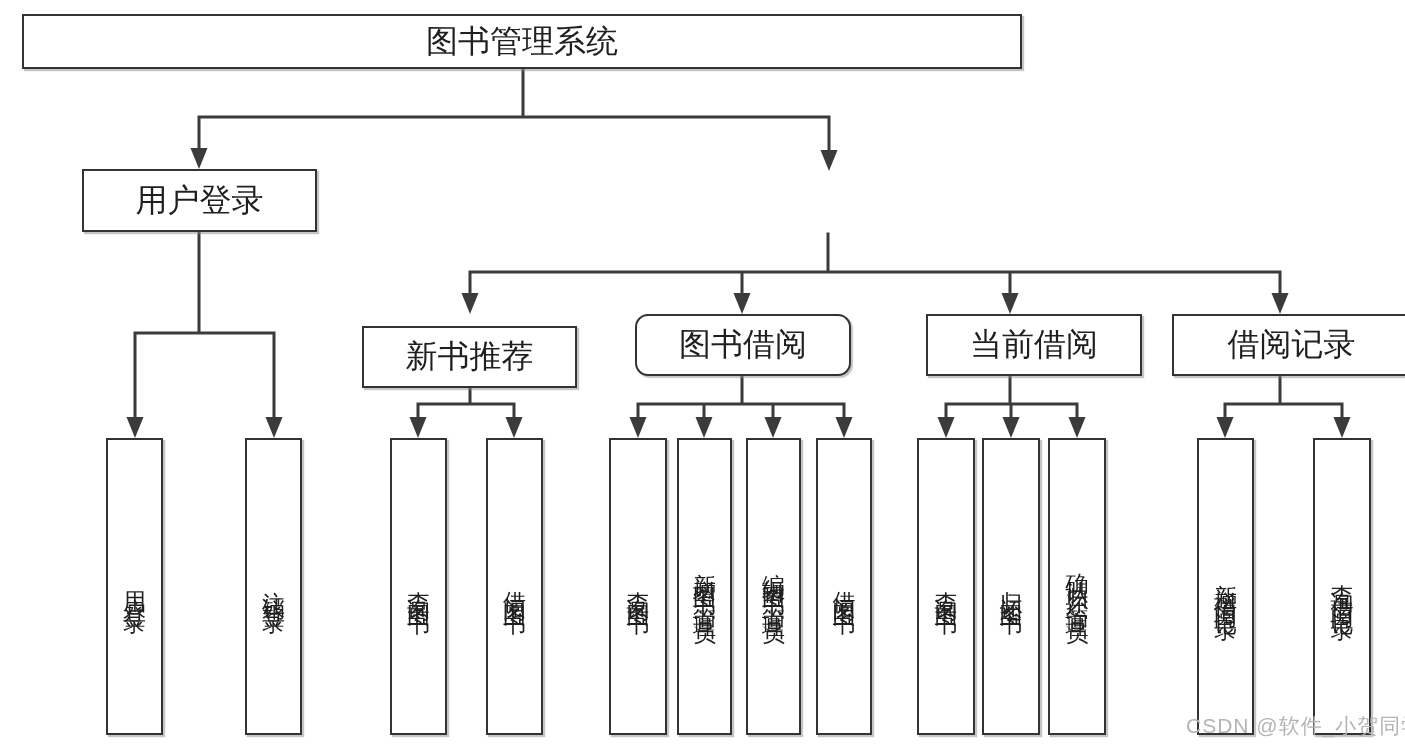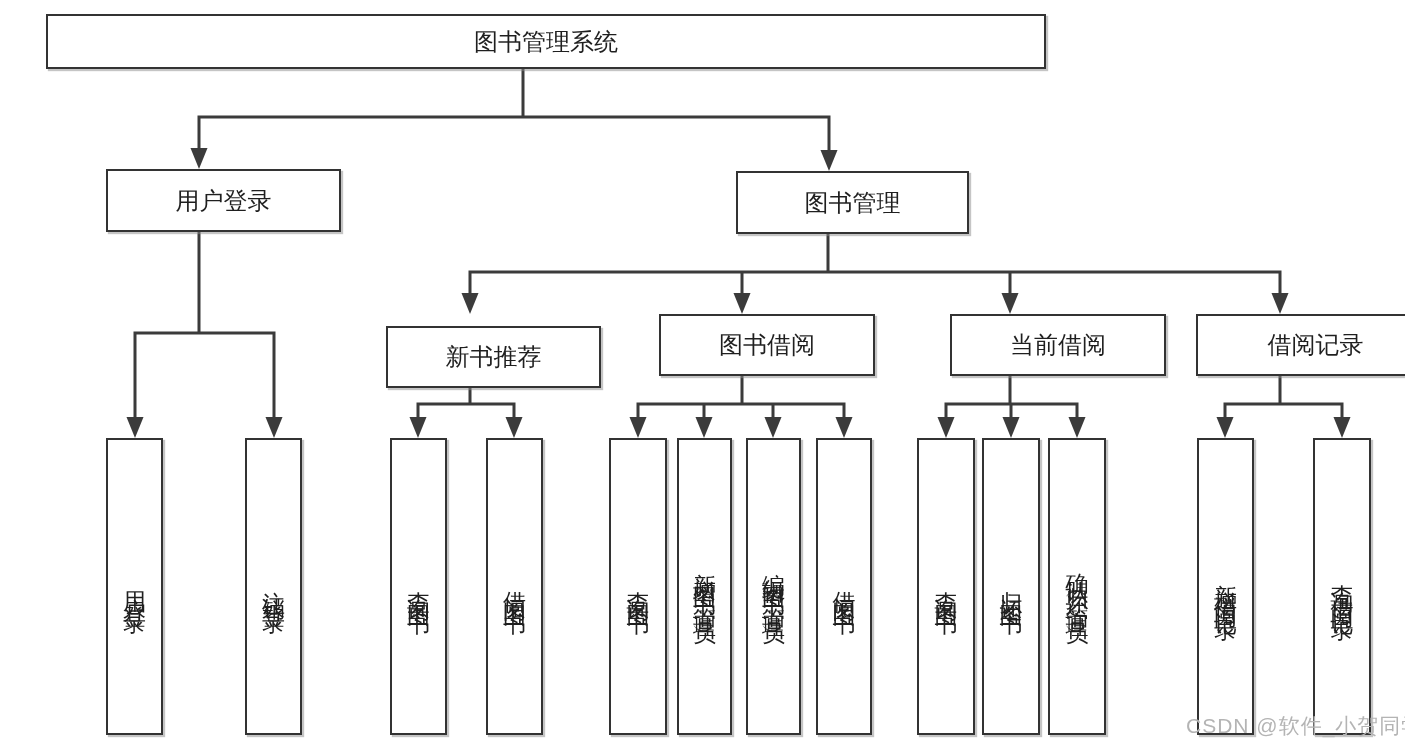--- a/index.html
+++ b/index.html
@@ -14,21 +14,21 @@
   .node{
     position:absolute;
     background:#ffffff;
     border:2.5px solid #333333;
     box-shadow:2px 2px 1px rgba(140,140,140,0.5);
     display:flex;align-items:center;justify-content:center;
     color:#1f1f1f;
     z-index:2;
     box-sizing:border-box;
   }
-  .hbox{font-size:24px;margin-left:24px;}
+  .hbox{font-size:32px;}
   .vbox{font-size:23px;}
   .vtext{
     writing-mode:vertical-lr;
     text-orientation:mixed;
     letter-spacing:7px;
     line-height:1;
     white-space:nowrap;
   }
   .watermark{
     position:absolute;
@@ -95,28 +95,25 @@
     </g>
   </svg>
 
   <div class="node hbox" style="left:22px;top:14px;width:1000px;height:55px;">
     <span>图书管理系统</span>
   </div>
 
   <div class="node hbox" style="left:82px;top:169px;width:235px;height:63px;">
     <span>用户登录</span>
   </div>
-  <div class="node hbox" style="left:712px;top:171px;width:233px;height:63px;">
-    <span>图书管理</span>
-  </div>
 
   <div class="node hbox" style="left:362px;top:326px;width:215px;height:62px;">
     <span>新书推荐</span>
   </div>
-  <div class="node hbox" style="left:635px;top:314px;width:216px;height:62px;">
+  <div class="node hbox" style="left:635px;top:314px;width:216px;height:62px;border-radius:13px;">
     <span>图书借阅</span>
   </div>
   <div class="node hbox" style="left:926px;top:314px;width:216px;height:62px;">
     <span>当前借阅</span>
   </div>
   <div class="node hbox" style="left:1172px;top:314px;width:239px;height:62px;">
     <span>借阅记录</span>
   </div>
 
   <div class="node vbox" style="left:106px;top:438px;width:57px;height:297px;">

